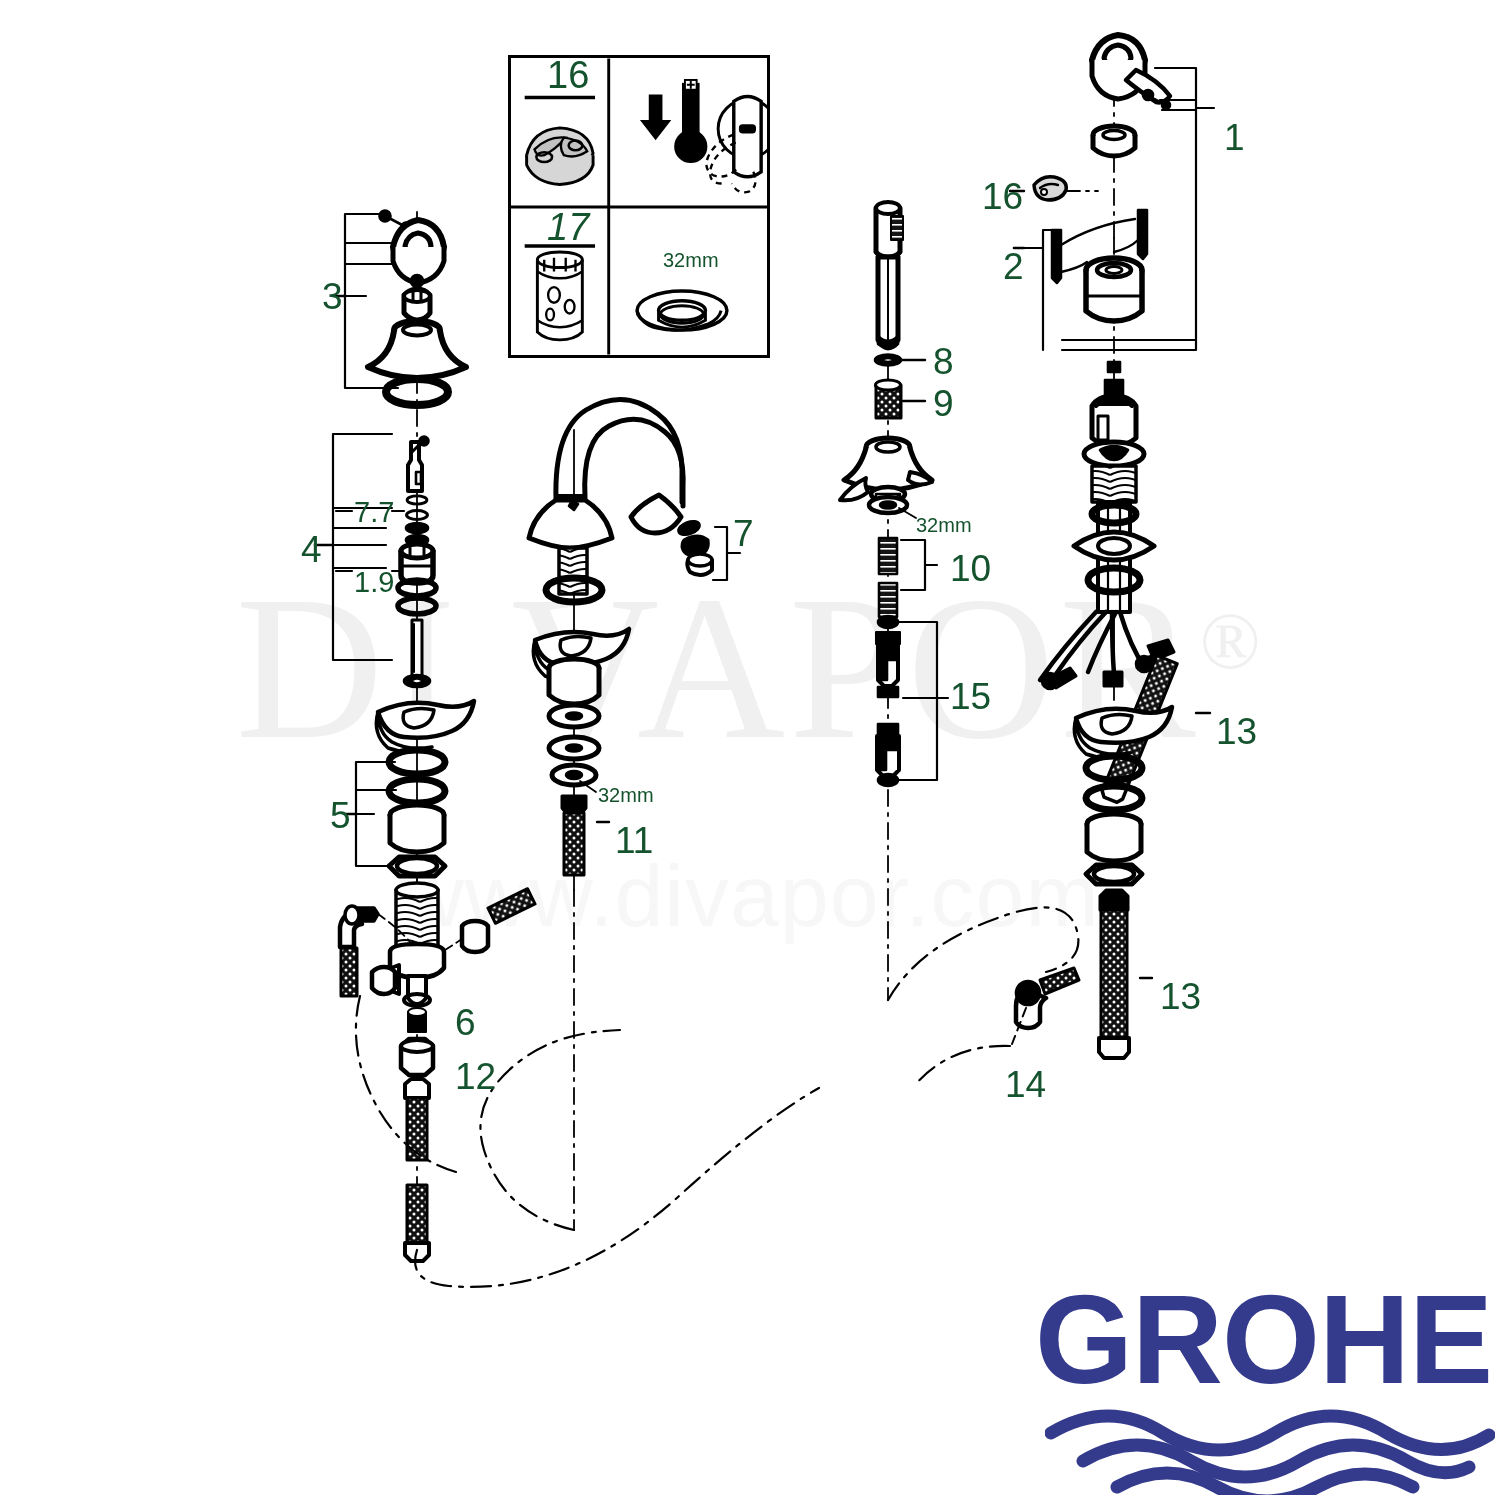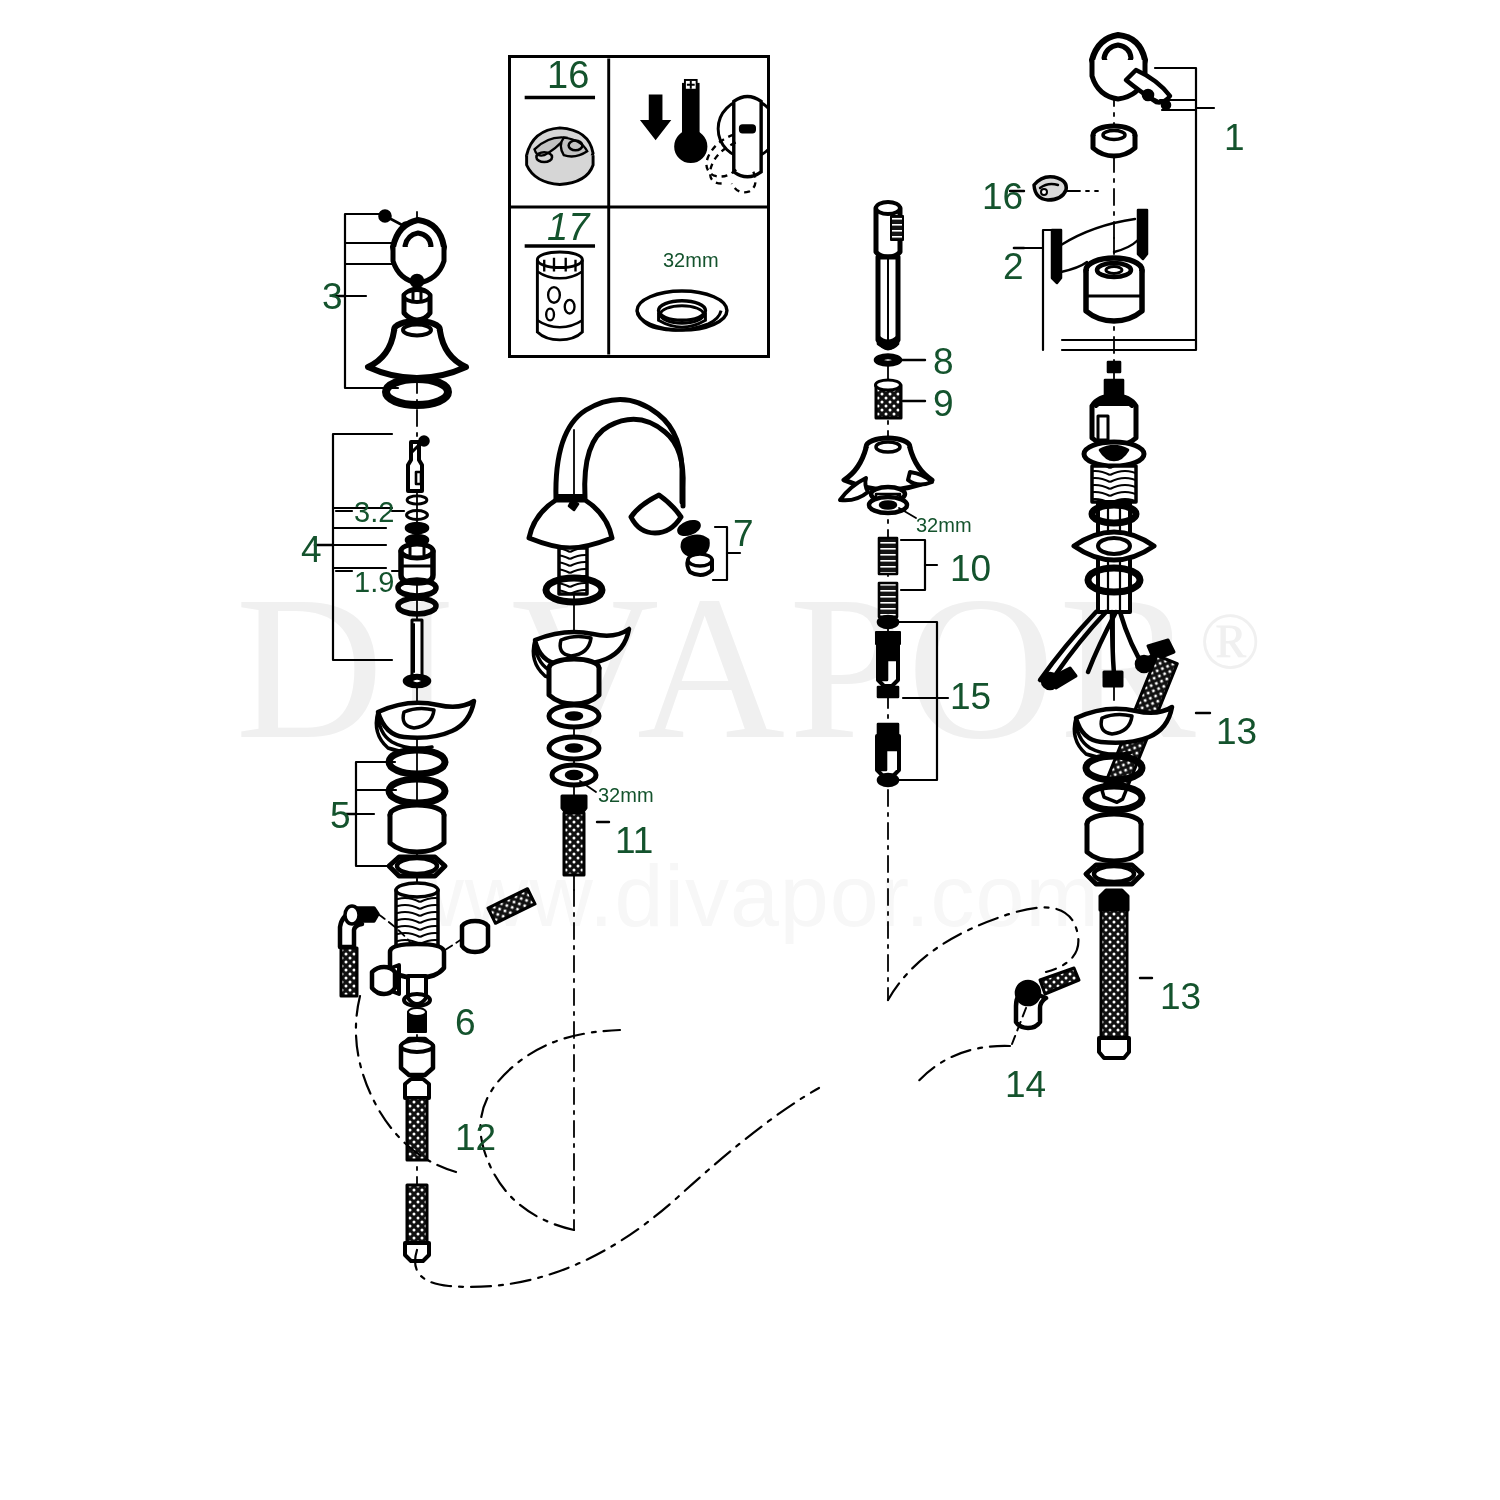--- a/index.html
+++ b/index.html
@@ -479,38 +479,48 @@
 
     <div class="lbl lbl-box" style="left:36px;top:-2px;">16</div>
     <div class="lbl lbl-box" style="left:36px;top:150px;font-style:italic;">17</div>
     <div class="lbl lbl-mm" style="left:152px;top:192px;">32mm</div>
   </div>
 
   <div class="lbl lbl-big" style="left:1224px;top:119px;">1</div>
   <div class="lbl lbl-big" style="left:1003px;top:248px;">2</div>
   <div class="lbl lbl-big" style="left:322px;top:278px;">3</div>
   <div class="lbl lbl-big" style="left:301px;top:531px;">4</div>
-  <div class="lbl lbl-sub" style="left:354px;top:498px;">3.2</div>
+  <div class="lbl lbl-sub" style="left:354px;top:498px;">7.7</div>
   <div class="lbl lbl-sub" style="left:354px;top:568px;">1.9</div>
   <div class="lbl lbl-big" style="left:330px;top:797px;">5</div>
   <div class="lbl lbl-big" style="left:455px;top:1004px;">6</div>
   <div class="lbl lbl-big" style="left:733px;top:515px;">7</div>
   <div class="lbl lbl-big" style="left:933px;top:343px;">8</div>
   <div class="lbl lbl-big" style="left:933px;top:385px;">9</div>
   <div class="lbl lbl-big" style="left:950px;top:550px;">10</div>
   <div class="lbl lbl-big" style="left:615px;top:822px;">11</div>
-  <div class="lbl lbl-big" style="left:455px;top:1119px;">12</div>
+  <div class="lbl lbl-big" style="left:455px;top:1058px;">12</div>
   <div class="lbl lbl-big" style="left:1216px;top:713px;">13</div>
   <div class="lbl lbl-big" style="left:1160px;top:978px;">13</div>
   <div class="lbl lbl-big" style="left:1005px;top:1058px;margin-top:8px;">14</div>
   <div class="lbl lbl-big" style="left:950px;top:678px;">15</div>
   <div class="lbl lbl-big" style="left:982px;top:178px;">16</div>
 
   <div class="lbl lbl-mm" style="left:598px;top:785px;">32mm</div>
   <div class="lbl lbl-mm" style="left:916px;top:515px;">32mm</div>
 
   <div class="footer">
 
 
+    <div class="grohe">
+      <div class="grohe-word">GROHE</div>
+      <svg class="grohe-waves" viewBox="0 0 450 100">
+        <g fill="none" stroke="#343a8c" stroke-width="13" stroke-linecap="round">
+          <path d="M6 38 q58 -34 112 0 q56 34 112 0 q56 -34 112 0 q54 32 102 2"></path>
+          <path d="M38 66 q54 -32 108 0 q54 32 108 0 q54 -32 108 0 q34 20 62 6"></path>
+          <path d="M72 92 q50 -28 100 0 q50 28 100 0 q48 -26 96 0"></path>
+        </g>
+      </svg>
+    </div>
 
   </div>
 
 </div>
 
 </body></html>

